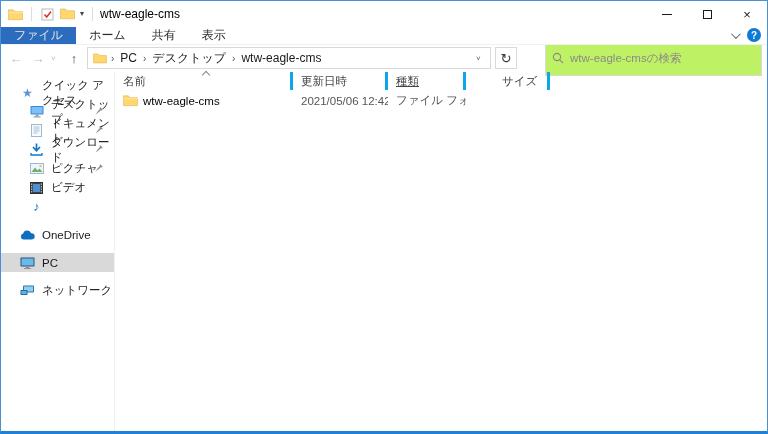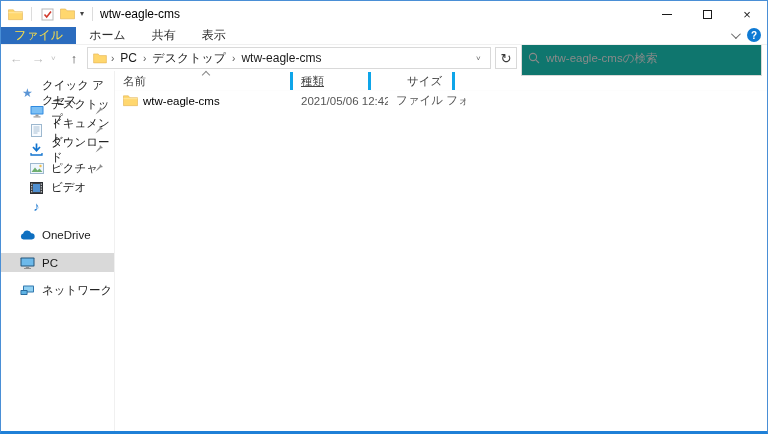--- a/index.html
+++ b/index.html
@@ -19,37 +19,37 @@
   .title-text { margin-left:4px; font-size:12px; color:#000; }
   .win-controls { margin-left:auto; display:flex; height:26px; }
   .win-btn { width:40px; height:26px; display:flex; align-items:center; justify-content:center; color:#1a1a1a; }
   .glyph-min { width:10px; height:1px; background:#1a1a1a; display:inline-block; }
   .glyph-max { width:9px; height:9px; border:1px solid #1a1a1a; display:inline-block; }
   .glyph-close { font-size:13px; line-height:1; }
 
   
   .tabrow { height:18px; display:flex; align-items:stretch; background:#fff; border-bottom:1px solid #f0f0f0; flex:0 0 auto; position:relative; }
   .tab { padding:2px 13px 2px 13px; font-size:12px; display:flex; align-items:center; color:#2b2b2b; }
-  .tab.active { background:#2b6cbe; color:#fde047; }
+  .tab.active { background:#2b6cbe; color:#e5e5e5; }
   .ribbon-right { position:absolute; right:6px; top:1px; display:flex; align-items:center; gap:9px; }
   .chev-down { width:7px; height:7px; border-right:1px solid #666; border-bottom:1px solid #666; transform:rotate(45deg) translateY(-2px); }
   .help-circle { width:14px; height:14px; border-radius:50%; background:#0f7ad4; color:#fff; font-size:10px; font-weight:bold; display:flex; align-items:center; justify-content:center; }
 
   
   .addrrow { height:26px; display:flex; align-items:center; padding:2px 5px 2px 6px; gap:4px; flex:0 0 auto; }
   .nav-btn { width:18px; text-align:center; font-size:13px; }
   .nav-disabled { color:#bdbdbd; }
   .nav-enabled { color:#3b3b3b; }
   .nav-caret { font-size:8px; color:#bdbdbd; width:10px; }
   .addr-box { flex:0 0 auto; width:404px; height:22px; border:1px solid #d9d9d9; display:flex; align-items:center; padding:0 4px; gap:4px; background:#fff; }
   .crumb { display:flex; align-items:center; gap:6px; font-size:12px; color:#1a1a1a; white-space:nowrap; }
   .crumb-sep { color:#555; font-size:10px; }
   .addr-caret { margin-left:auto; }
   .refresh-btn { width:22px; height:22px; border:1px solid #d9d9d9; display:flex; align-items:center; justify-content:center; color:#3b3b3b; font-size:13px; background:#fff; }
-  .search-box { flex:1; height:35px; border:1px solid #d9d9d9; display:flex; align-items:center; padding:0 6px; gap:6px; background:#0f766e; }
+  .search-box { flex:1; height:35px; border:1px solid #d9d9d9; display:flex; align-items:center; padding:0 6px; gap:6px; background:#bef264;margin-left:24px; }
   .search-box input { border:none; outline:none; flex:1; font-size:11.5px; font-family:inherit; color:#1a1a1a; background:transparent; }
   .search-box input::placeholder { color:#8a8a8a; opacity:1; }
 
   
   .main { flex:1; display:flex; min-height:0; }
   .sidebar { width:114px; flex:0 0 auto; padding-top:12px; border-right:1px solid #f0f0f0; overflow:hidden; }
   .side-item { height:19px; display:flex; align-items:center; gap:7px; padding-left:19px; font-size:11.5px; color:#1a1a1a; position:relative; }
   .side-item.child { padding-left:28px; }
   .side-item.selected { background:#d9d9d9; }
   .side-item.group-gap { margin-top:9px; }
@@ -290,20 +290,21 @@
             </svg>
         </span>
         <span>ネットワーク</span>
       </div>
     </div>
 
     <div class="content">
       <span class="sort-chev"></span>
       <div class="list-header">
         <div class="col col-name">名前</div>
+        <div class="col col-mod">更新日時</div>
         <div class="col col-type">種類</div>
         <div class="col col-size">サイズ</div>
       </div>
       <div class="rows">
         <div class="file-row">
           <div class="cell c-name">
             <span class="side-icon">
               <svg width="16" height="13" viewBox="0 0 16 13">
                   <path d="M0.5 1.5 h5.2 l1.6 2 h8.2 v8.5 h-15 z" fill="#ffd76e" stroke="#dfae4f" stroke-width="0.6"></path>
                   <path d="M0.5 4.6 h15" stroke="#ffe9a8" stroke-width="1"></path>

